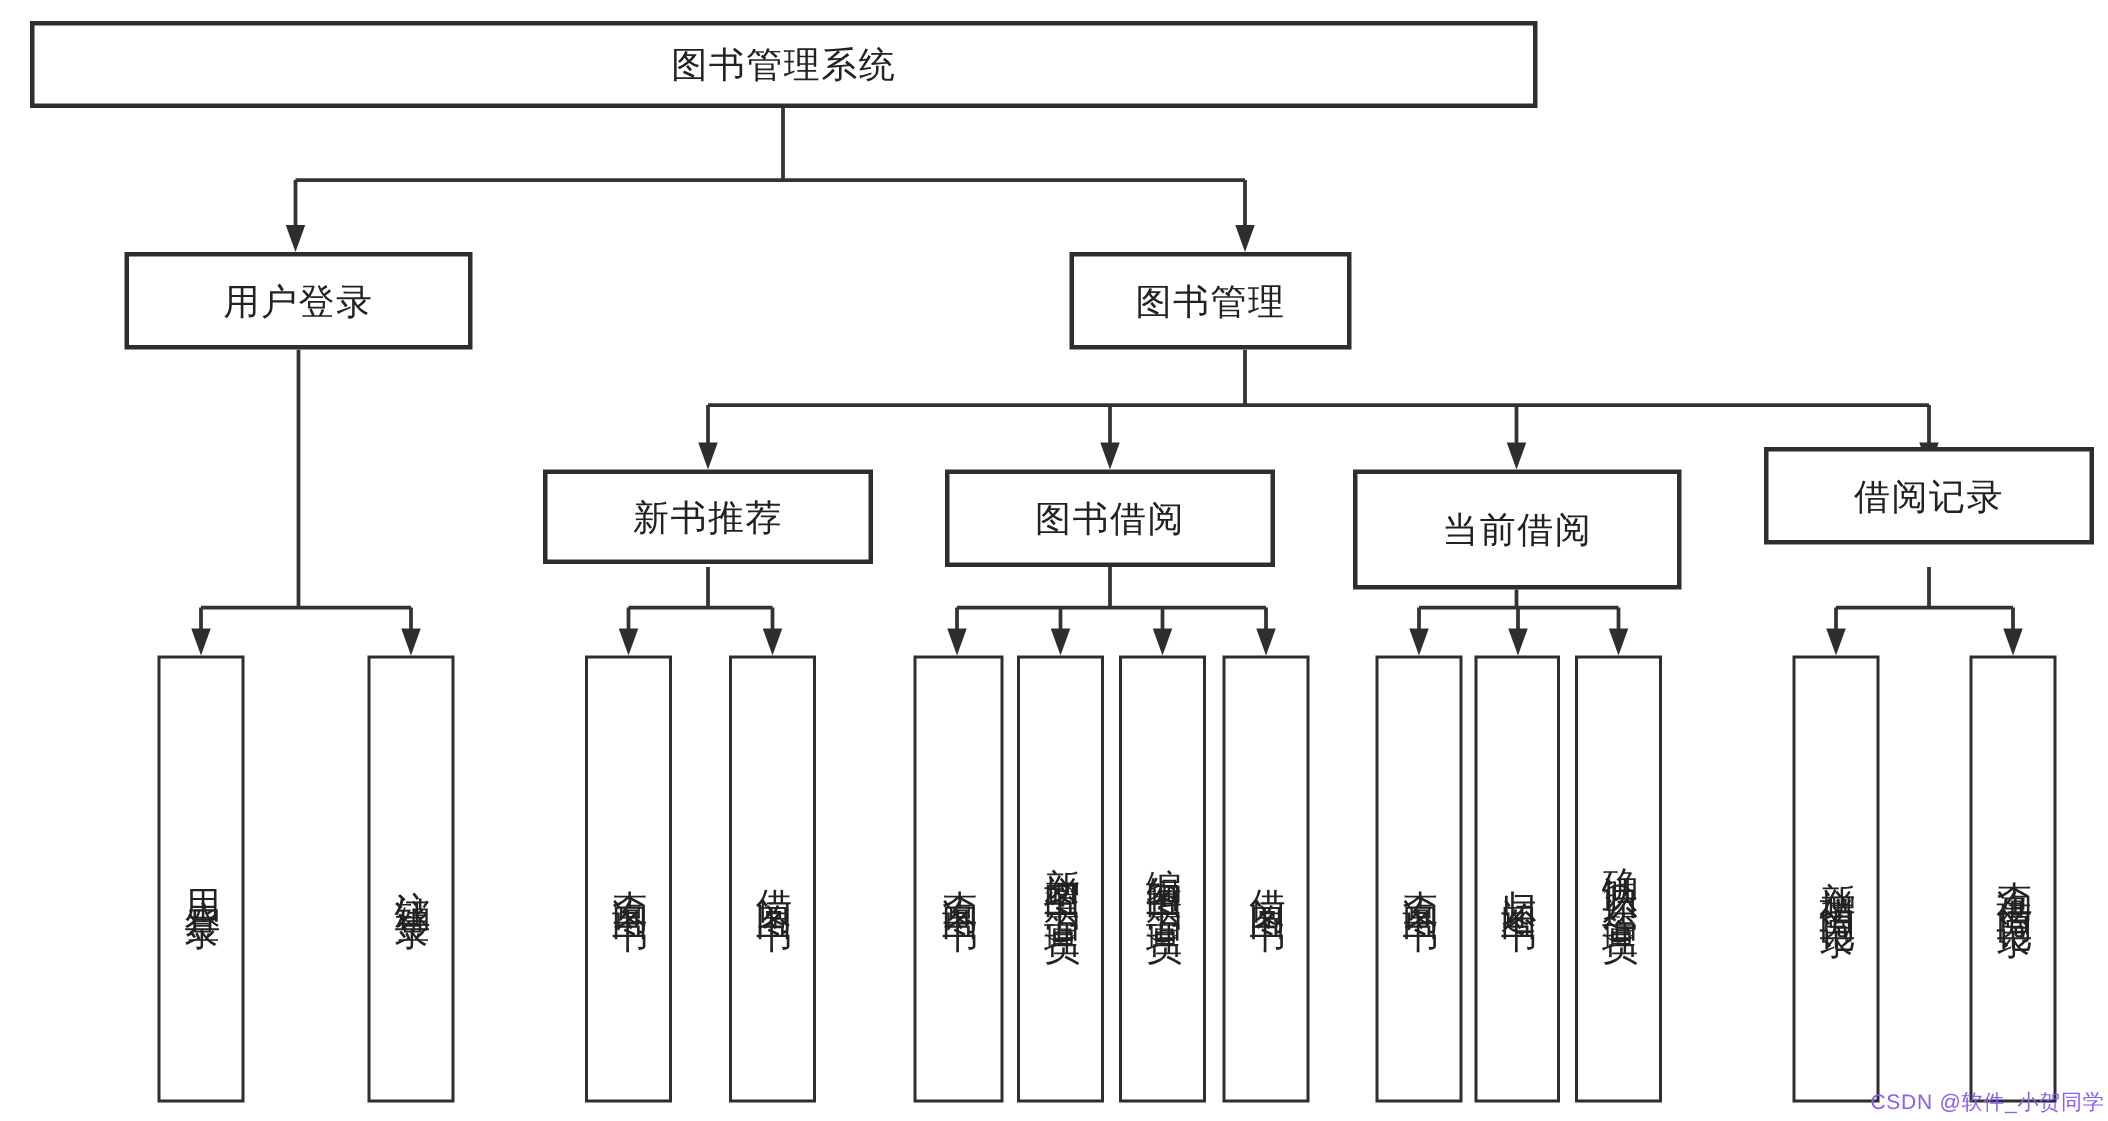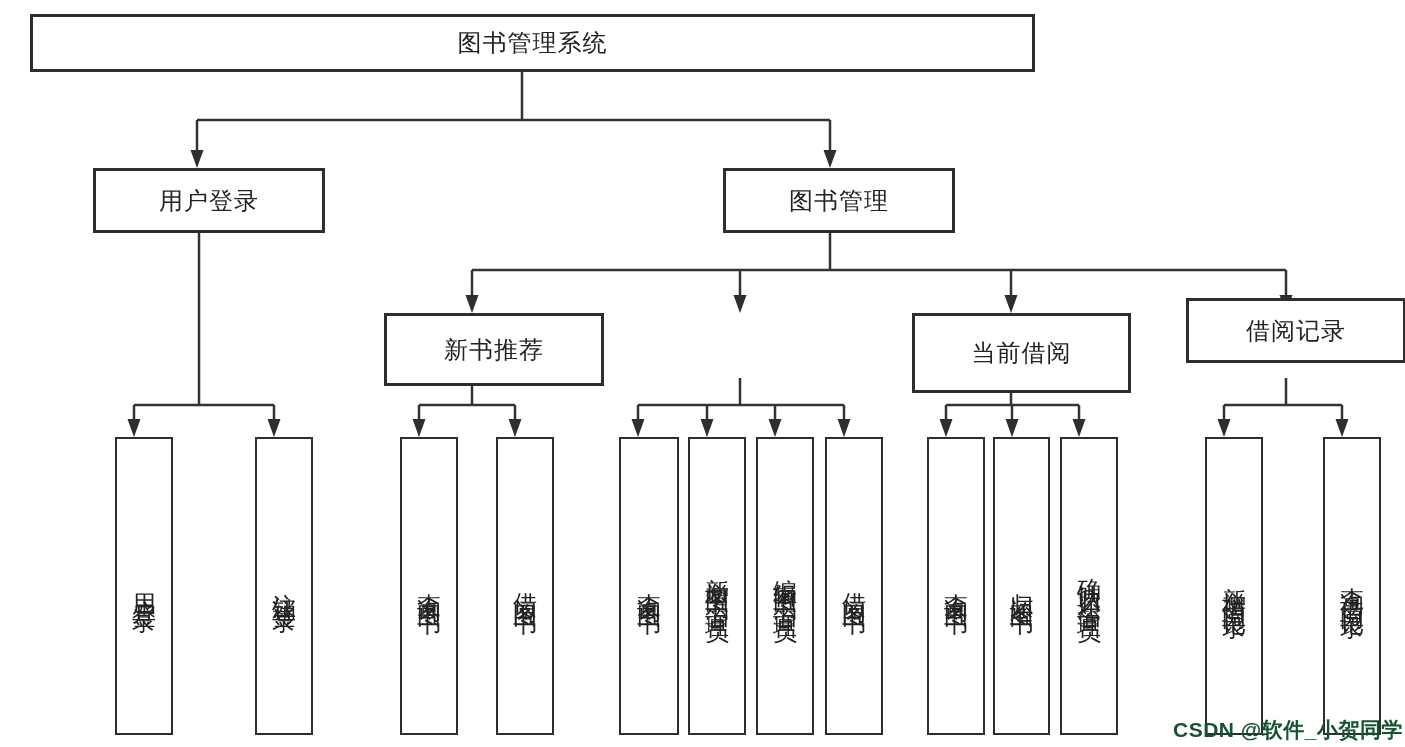--- a/index.html
+++ b/index.html
@@ -10,21 +10,21 @@
     overflow:hidden;
     font-family:"Liberation Sans","DejaVu Sans",sans-serif;
     color:#222222;
   }
   .wires{position:absolute;left:0;top:0;width:1405px;height:747px;}
   .box{
     position:absolute;
     box-sizing:border-box;
     background:#ffffff;
     border:3px solid #2e2e2e;
-    display:flex;align-items:center;justify-content:center;margin-left:10px;
+    display:flex;align-items:center;justify-content:center;
   }
   .hbox span{
     font-size:24px;
     letter-spacing:1px;
     color:#222222;
     white-space:nowrap;
   }
   .vbox{
     border-width:2.5px;
     width:58px;top:437px;height:298px;
@@ -34,25 +34,24 @@
     text-orientation:mixed;
     font-size:24px;
     letter-spacing:6px;
     line-height:1;
     color:#222222;
     white-space:nowrap;
   }
   .watermark{
     position:absolute;
     right:2px;bottom:3px;
-    font-size:21px;
-    color:#14532d;
+    font-size:14px;
+    color:#8b5cf6;
     letter-spacing:0.5px;
     white-space:nowrap;
-    font-weight:bold;
   }
 </style>
 </head>
 <body>
 
 <div class="stage">
 
   <svg class="wires" viewBox="0 0 1405 747" aria-hidden="true">
     <g stroke="#333333" stroke-width="2.5" fill="none">
       <path d="M522 72 V121
@@ -89,26 +88,29 @@
     </g>
   </svg>
 
   <div class="box hbox" style="left:20px;top:14px;width:1005px;height:58px">
     <span>图书管理系统</span>
   </div>
 
   <div class="box hbox" style="left:83px;top:168px;width:232px;height:65px">
     <span>用户登录</span>
   </div>
-  <div class="box hbox" style="left:713px;top:168px;width:232px;height:65px">
+  <div class="box hbox" style="left:713px;top:168px;width:188px;height:65px">
     <span>图书管理</span>
   </div>
 
-  <div class="box hbox" style="left:374px;top:313px;width:220px;height:73px">
+  <div class="box hbox" style="left:362px;top:313px;width:220px;height:63px">
     <span>新书推荐</span>
+  </div>
+  <div class="box hbox" style="left:630px;top:313px;width:220px;height:65px">
+    <span>图书借阅</span>
   </div>
   <div class="box hbox" style="left:902px;top:313px;width:219px;height:80px">
     <span>当前借阅</span>
   </div>
   <div class="box hbox" style="left:1176px;top:298px;width:220px;height:65px">
     <span>借阅记录</span>
   </div>
 
   <div class="box vbox" style="left:105px">
     <span>用户登录</span>

